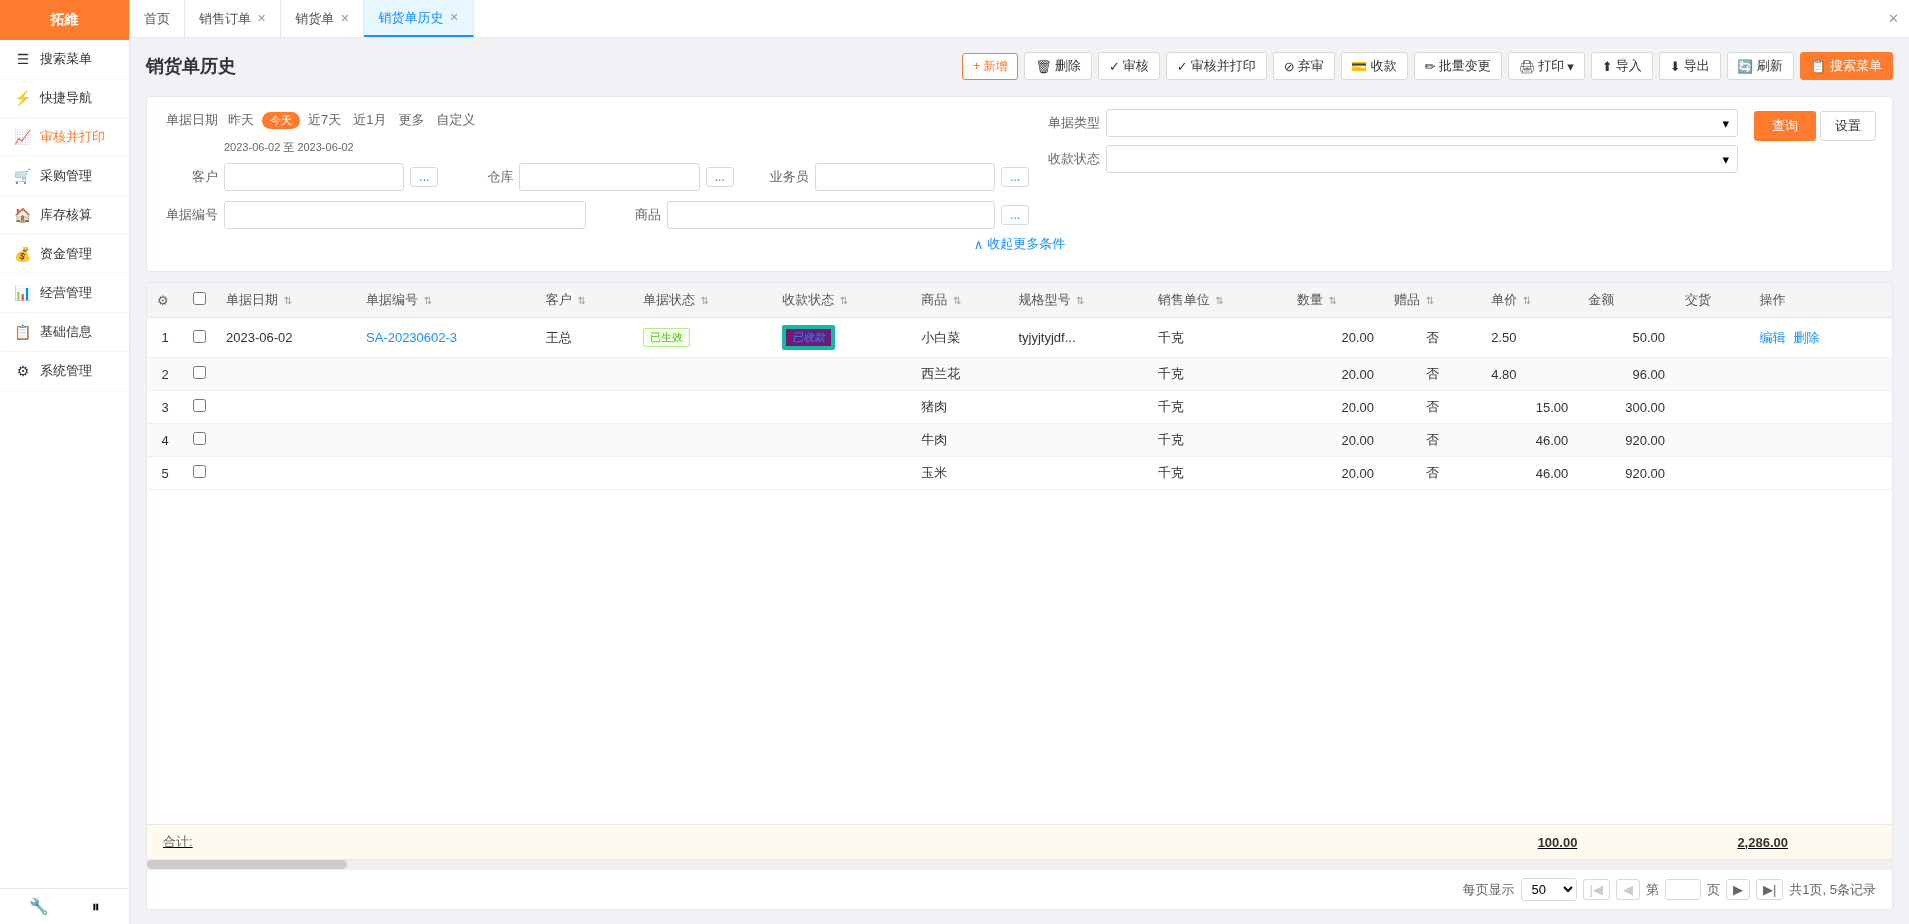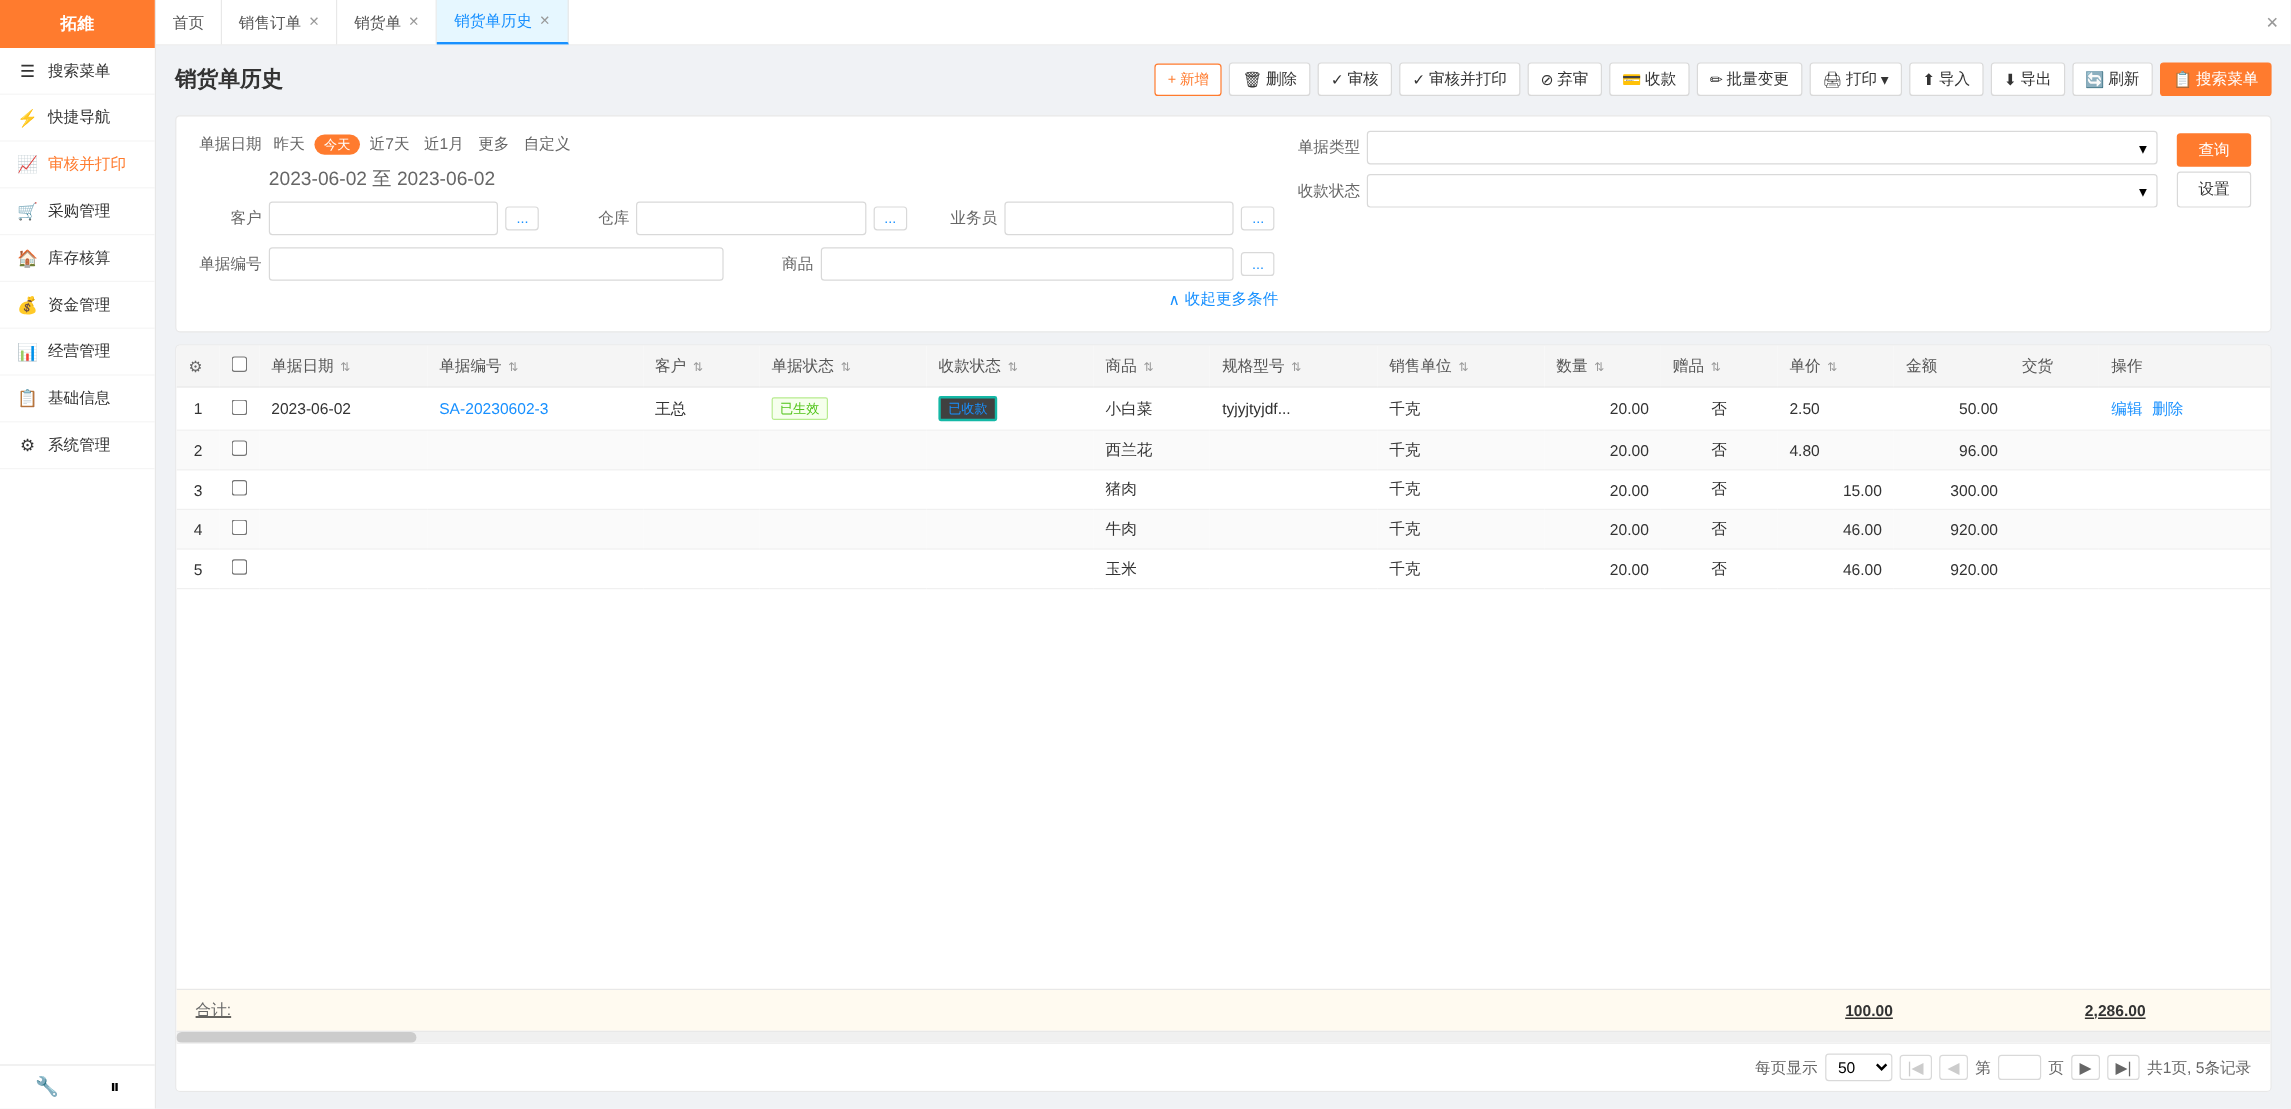--- a/index.html
+++ b/index.html
@@ -198,21 +198,21 @@
     }
     .date-shortcut.active {
       background: #ff7b2e;
       color: #fff;
       border-radius: 10px;
       padding: 1px 8px;
       font-size: 11px;
     }
     .date-range {
       color: #666;
-      font-size: 16px;
+      font-size: 11px;
     }
     .ellipsis-btn {
       color: #1890ff;
       cursor: pointer;
       border: 1px solid #d9d9d9;
       border-radius: 3px;
       padding: 2px 8px;
       background: #fff;
       font-size: 12px;
     }
@@ -276,21 +276,21 @@
       border-bottom: 1px solid #f0f0f0;
       color: #333;
     }
     .badge {
       display: inline-block;
       border-radius: 2px;
       padding: 1px 6px;
       font-size: 11px;
     }
     .badge-green { background: #f6ffed; border: 1px solid #b7eb8f; color: #52c41a; }
-    .badge-blue { background: #404040; border: 2px solid #14b8a6; color: #1890ff; }
+    .badge-blue { background: #701a75; border: 4px solid #14b8a6; color: #1890ff; font-style: italic; }
     .link { color: #1890ff; cursor: pointer; text-decoration: none; }
     .sort-icon { color: #999; font-size: 10px; margin-left: 2px; }
 
     
     .table-footer {
       display: flex;
       align-items: center;
       background: #fffaf0;
       border-top: 1px solid #e8e8e8;
       padding: 8px 16px;
@@ -332,21 +332,21 @@
       border-radius: 3px;
       width: 36px;
       text-align: center;
       padding: 2px 4px;
     }
     .page-info { color: #666; }
 
     
     .query-setting-group {
       display: flex;
-      flex-direction: column;
+      flex-direction: row;
       gap: 4px;
     }
 
     
     input[type="checkbox"] { cursor: pointer; }
     .gear-icon { color: #666; cursor: pointer; }
 
     
     .table-scroll { overflow-x: auto; overflow-y: auto; flex: 1; }
     .scroll-bar {

